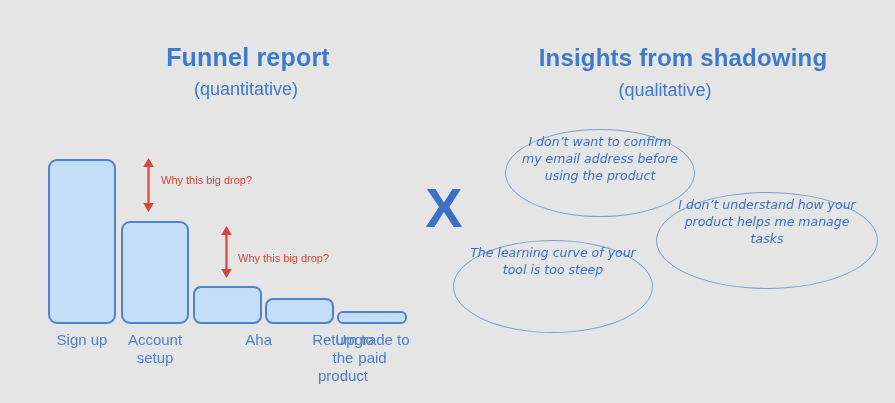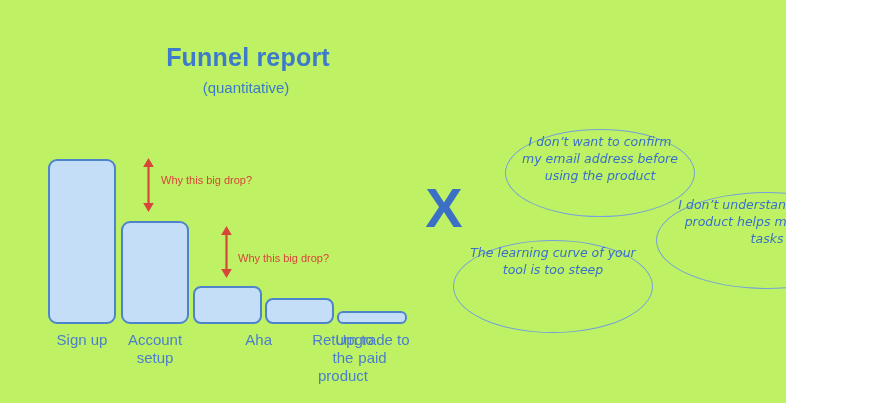--- a/index.html
+++ b/index.html
@@ -1,28 +1,28 @@
 <!DOCTYPE html>
 <html><head>
 <meta charset="utf-8">
 <style>
   html,body { margin:0; padding:0; background:#ffffff; }
   .canvas {
-    position:relative; width:786px; height:403px; background:#bef264;
+    position:relative; width:895px; height:403px; background:#e5e5e5;
     font-family:"Liberation Sans", sans-serif; overflow:hidden;
   }
   
   .panel-title {
     position:absolute; text-align:center; color:#3d7ac9; font-weight:bold;
     font-size:25px; letter-spacing:0.2px;
   }
   #funnel-title   { left:98px;  top:43px; width:300px; }
   #insights-title { left:518px; top:44px; width:330px; font-size:24px; }
   .panel-subtitle {
-    position:absolute; text-align:center; color:#3d7ac9; font-size:15px;
+    position:absolute; text-align:center; color:#3d7ac9; font-size:18px;
   }
   #funnel-subtitle   { left:96px;  top:79px; width:300px; }
   #insights-subtitle { left:515px; top:80px; width:300px; }
 
   
   .bar {
     position:absolute; background:#c5def7; border:2px solid #4d84cb;
     border-radius:9px; box-sizing:border-box;
   }
   #bar-0 { left:48px;  top:159px; width:68px; height:165px; }
@@ -111,20 +111,22 @@
       <path d="M7.5 0 L2.2 9 L12.8 9 Z" fill="#d8453a"></path>
       <path d="M7.5 52 L2.2 43 L12.8 43 Z" fill="#d8453a"></path>
     </svg>
   </span>
 
   <div class="drop-note" id="note-0">Why this big drop?</div>
   <div class="drop-note" id="note-1">Why this big drop?</div>
 
   <div class="multiply">X</div>
 
+  <div class="panel-title" id="insights-title">Insights from shadowing</div>
+  <div class="panel-subtitle" id="insights-subtitle">(qualitative)</div>
 
   <div class="bubble" id="bubble-0">
     <div class="bubble-text">I don’t want to confirm my email address before using the product</div>
   </div>
   <div class="bubble" id="bubble-1">
     <div class="bubble-text">I don’t understand how your product helps me manage tasks</div>
   </div>
   <div class="bubble" id="bubble-2">
     <div class="bubble-text">The learning curve of your tool is too steep</div>
   </div>

